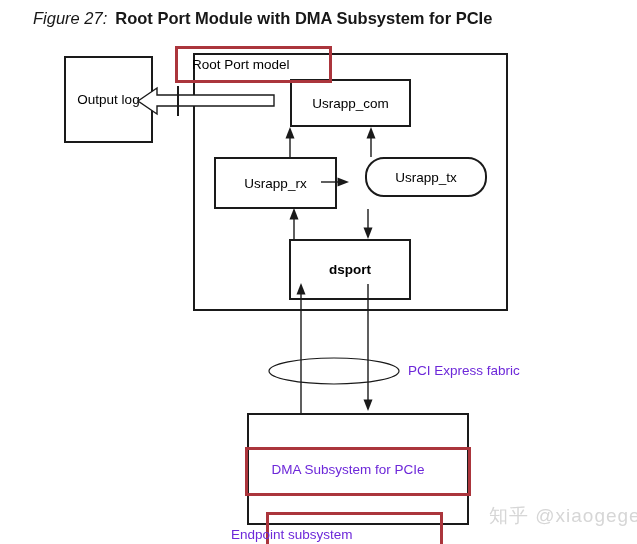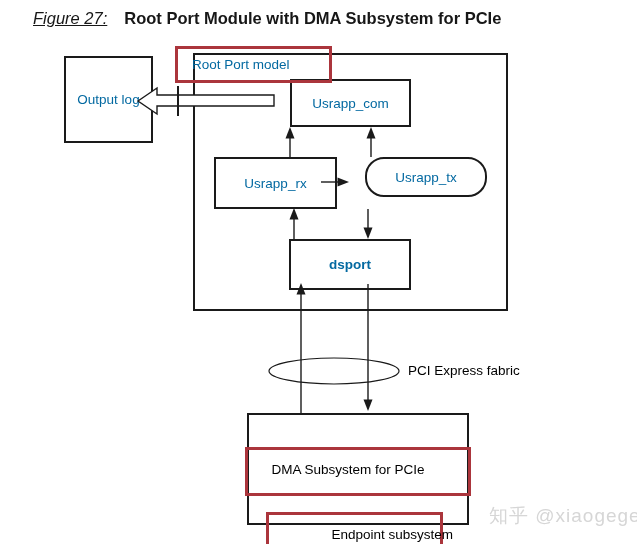--- a/index.html
+++ b/index.html
@@ -1,56 +1,56 @@
 <!DOCTYPE html>
 <html style="--highlight: #ab353c; --watermark: #d6d6d6;"><head>
 <meta charset="utf-8">
 <style>
   html,body { margin:0; padding:0; background:#fff; }
   .page {
     position:relative; width:637px; height:544px; background:#ffffff;
     overflow:hidden; font-family:"Liberation Sans", sans-serif; color:#1c1c1c;
   }
   .fig-title { position:absolute; left:33px; top:9px; font-size:16.5px; white-space:nowrap; color:#171717; }
-  .fig-num  { font-style:italic; margin-right:17px;text-decoration:underline; }
+  .fig-num  { font-style:italic; margin-right:8px; }
   .fig-name { font-weight:bold; }
 
   .box {
     position:absolute; box-sizing:border-box; border:2px solid #1a1a1a; background:#ffffff;
     display:flex; align-items:center; justify-content:center; z-index:1;margin-left:16px;
   }
-  .lbl { font-size:13.5px; color:#0369a1; white-space:nowrap; }
+  .lbl { font-size:13.5px; color:#000000; white-space:nowrap; }
   .bold { font-weight:bold; }
 
   .b-output   { left:48px;  top:56px;  width:89px;  height:87px; }
   .b-root     { left:177px; top:53px;  width:315px; height:258px; }
   .b-com      { left:274px; top:79px;  width:121px; height:48px; }
   .b-rx       { left:198px; top:157px; width:123px; height:52px; }
   .b-tx       { left:349px; top:157px; width:122px; height:40px;border-radius:19px; }
-  .b-dsport   { left:273px; top:239px; width:122px; height:51px; }
+  .b-dsport   { left:273px; top:239px; width:122px; height:61px; }
   .b-endpoint { left:231px; top:413px; width:222px; height:112px; }
 
   .overlay { position:absolute; left:0; top:0; z-index:2; pointer-events:none; }
   .cline  { stroke:#1a1a1a; stroke-width:1.4; }
   .head   { fill:#1a1a1a; stroke:none; }
   .hollow { fill:#ffffff; stroke:#1a1a1a; stroke-width:1.4; }
   .edge2  { stroke:#1a1a1a; stroke-width:2; }
   .fabric-ellipse { fill:none; stroke:#1a1a1a; stroke-width:1.2; }
 
   .hl {
     position:absolute; box-sizing:border-box; z-index:3; background:transparent;
     border:3px solid var(--highlight, #ab353c);
   }
   .hl-root     { left:175px; top:46px;  width:157px; height:37px; display:flex; align-items:center; padding-left:14px; }
   .hl-dma      { left:245px; top:447px; width:226px; height:49px; }
   .hl-endpoint { left:266px; top:512px; width:177px; height:44px; }
 
-  .float-lbl { position:absolute; z-index:4; font-size:13.5px; color:#000000; white-space:nowrap; }
+  .float-lbl { position:absolute; z-index:4; font-size:13.5px; color:#6d28d9; white-space:nowrap; }
   .dma-lbl      { left:238px; top:462px; width:220px; text-align:center; }
-  .endpoint-lbl { left:231px; top:527px; width:222px; text-align:right; }
+  .endpoint-lbl { left:231px; top:527px; width:222px; text-align:left; }
   .fabric-lbl   { left:408px; top:363px; }
 
   .watermark {
     position:absolute; left:489px; top:503px; z-index:5; font-size:19px; letter-spacing:1px;
     color:var(--watermark, #d6d6d6); text-shadow:1px 1px 0 #ffffff; white-space:nowrap;
   }
 </style>
 </head>
 <body>
 

